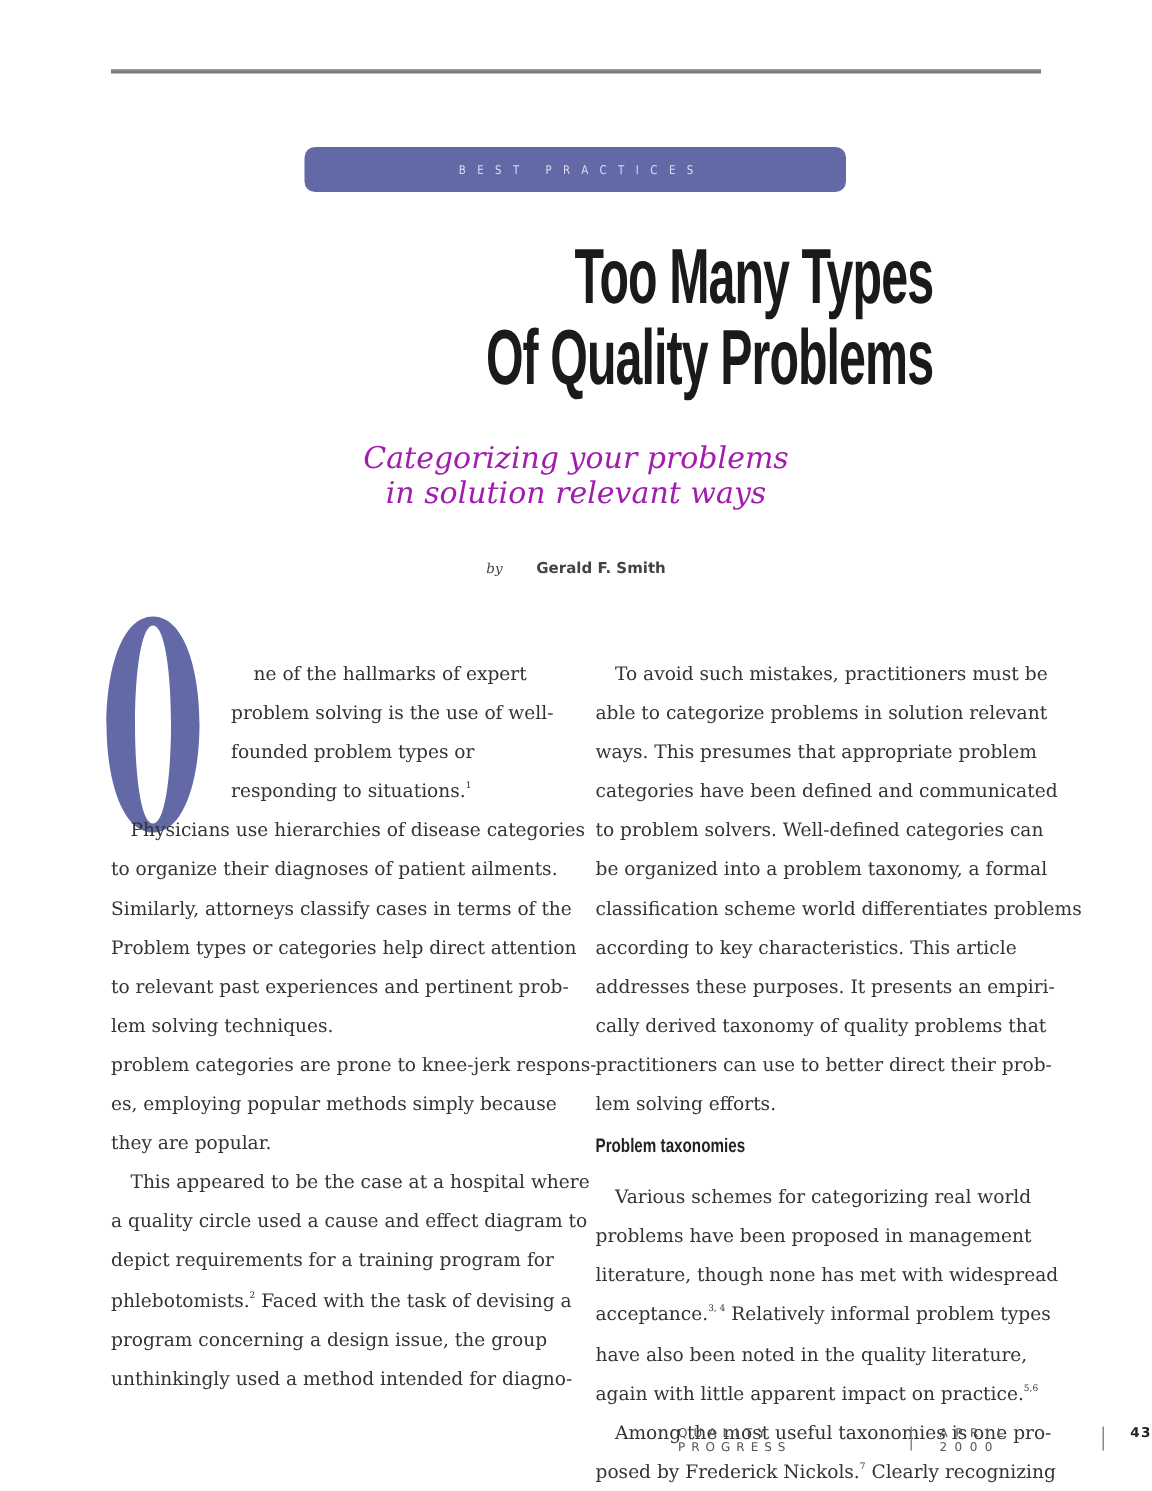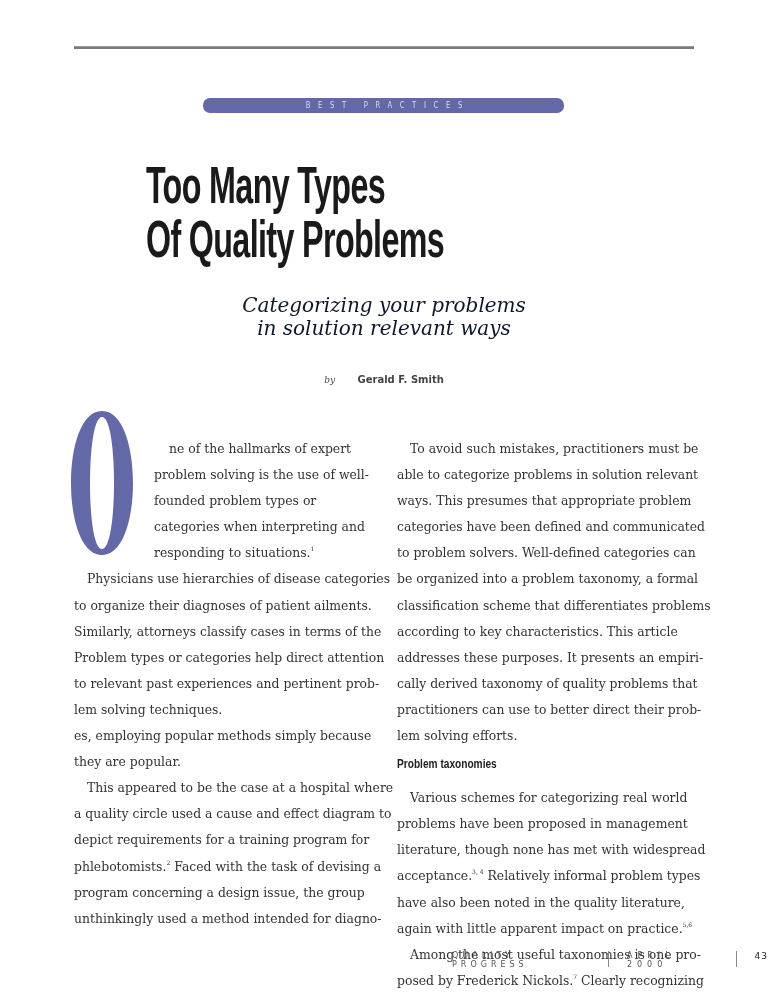--- a/index.html
+++ b/index.html
@@ -1,37 +1,37 @@
 <!DOCTYPE html>
 <html><head>
   <meta charset="utf-8">
   <style>
     html, body { margin: 0; padding: 0; background: #ffffff; }
     body { width: 768px; height: 994px; position: relative; overflow: hidden; }
     .rule { position: absolute; left: 74px; top: 46px; width: 620px; height: 2px; background: #7a7a7a; border-top: 1px solid #9a9a9a; }
     .section-pill {
-      position: absolute; left: 203px; top: 98px; width: 361px; height: 15px;
+      position: absolute; left: 203px; top: 98px; width: 361px; height: 30px;
       background: #6369a7; border-radius: 7px;
       display: flex; align-items: center; justify-content: center;
     }
     .section-pill span {
       color: #dcdcf0; font-family: "DejaVu Sans", sans-serif; font-size: 8px;
       letter-spacing: 9px; font-weight: normal; transform: scaleX(0.85);
       padding-left: 9px;
     }
     .title {
-      position: absolute; left: 0; width: 768px; top: 158px; text-align: left;
+      position: absolute; left: 0; width: 768px; top: 158px; text-align: right;
       font-family: "Liberation Sans", sans-serif; font-weight: bold;
       font-size: 52px; line-height: 54px; color: #1a1a1a; letter-spacing: -1px;
     }
     .title .line { display: block; transform: scaleX(0.62); transform-origin: center; }
     .subtitle {
       position: absolute; left: 0; width: 768px; top: 294px; text-align: center;
       font-family: "DejaVu Serif", serif; font-style: italic; font-size: 20px;
-      line-height: 23px; color: #0f172a;
+      line-height: 23px; color: #a21caf;
     }
     .subtitle .line { display: block; }
     .byline {
       position: absolute; left: 0; width: 768px; top: 374px; text-align: center;
       font-size: 10px; color: #444;
     }
     .byline .by { font-family: "DejaVu Serif", serif; font-style: italic; font-size: 9px; margin-top: 39px; }
     .byline .author { font-family: "DejaVu Sans", sans-serif; font-weight: bold; font-size: 10px; margin-left: 20px; }
     .col {
       position: absolute; top: 436px;
@@ -56,21 +56,21 @@
       line-height: 26px; height: 34px; padding-top: 2px;
     }
     .footer {
       position: absolute; top: 951px; left: 452px; height: 16px;
       display: flex; 
       font-family: "DejaVu Sans", sans-serif; font-size: 8px; color: #555;
     }
     .footer .mag { letter-spacing: 4px; }
     .footer .date { letter-spacing: 5px; }
     .footer .sep { width: 1px; height: 16px; background: #888; margin: 0 18px 0 16px; }
-    .footer .page { font-weight: normal; color: #222; font-size: 9px; letter-spacing: 1px; }
+    .footer .page { font-weight: bold; color: #222; font-size: 9px; letter-spacing: 1px; }
   </style>
 </head>
 <body>
 
 <div class="rule"></div>
 
 <div class="section-pill">
   <span>BEST PRACTICES</span>
 </div>
 
@@ -93,50 +93,50 @@
   <svg width="66" height="148" viewBox="0 0 66 148">
     <path fill="#6369a7" fill-rule="evenodd" d="M33 2 C12 2 2 38 2 74 C2 110 12 146 33 146 C54 146 64 110 64 74 C64 38 54 2 33 2 Z
          M33 8 C25 8 21 40 21 74 C21 108 25 140 33 140 C41 140 45 108 45 74 C45 40 41 8 33 8 Z"></path>
   </svg>
 </div>
 
 <div class="col col-left">
   <span class="ln dc-first">ne of the hallmarks of expert</span>
   <span class="ln dc-ln">problem solving is the use of well-</span>
   <span class="ln dc-ln">founded problem types or</span>
-  <span class="ln dc-ln">categories when interpreting and</span>
   <span class="ln dc-ln"><span>responding to situations.</span><sup>1</sup></span>
 
   <span class="ln ind">Physicians use hierarchies of disease categories</span>
   <span class="ln">to organize their diagnoses of patient ailments.</span>
   <span class="ln">Similarly, attorneys classify cases in terms of the</span>
   <span class="ln">Problem types or categories help direct attention</span>
   <span class="ln">to relevant past experiences and pertinent prob-</span>
   <span class="ln">lem solving techniques.</span>
 
+  <span class="ln">problem categories are prone to knee-jerk respons-</span>
   <span class="ln">es, employing popular methods simply because</span>
   <span class="ln">they are popular.</span>
 
   <span class="ln ind">This appeared to be the case at a hospital where</span>
   <span class="ln">a quality circle used a cause and effect diagram to</span>
   <span class="ln">depict requirements for a training program for</span>
   <span class="ln"><span>phlebotomists.</span><sup>2</sup><span> Faced with the task of devising a</span></span>
   <span class="ln">program concerning a design issue, the group</span>
   <span class="ln">unthinkingly used a method intended for diagno-</span>
 
 </div>
 
 <div class="col col-right">
   <span class="ln ind">To avoid such mistakes, practitioners must be</span>
   <span class="ln">able to categorize problems in solution relevant</span>
   <span class="ln">ways. This presumes that appropriate problem</span>
   <span class="ln">categories have been defined and communicated</span>
   <span class="ln">to problem solvers. Well-defined categories can</span>
   <span class="ln">be organized into a problem taxonomy, a formal</span>
-  <span class="ln">classification scheme that differentiates problems</span>
+  <span class="ln">classification scheme world differentiates problems</span>
   <span class="ln">according to key characteristics. This article</span>
   <span class="ln">addresses these purposes. It presents an empiri-</span>
   <span class="ln">cally derived taxonomy of quality problems that</span>
   <span class="ln">practitioners can use to better direct their prob-</span>
   <span class="ln">lem solving efforts.</span>
 
   <span class="subhead">Problem taxonomies</span>
 
   <span class="ln ind">Various schemes for categorizing real world</span>
   <span class="ln">problems have been proposed in management</span>

